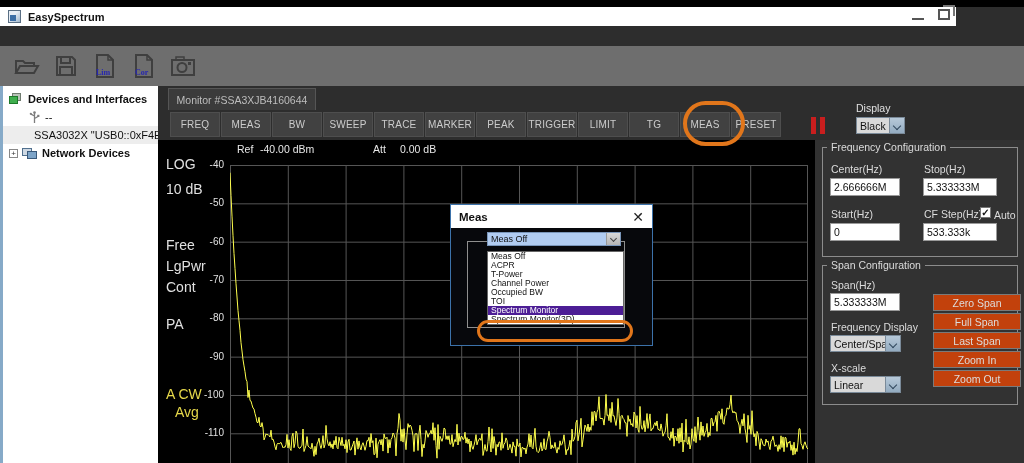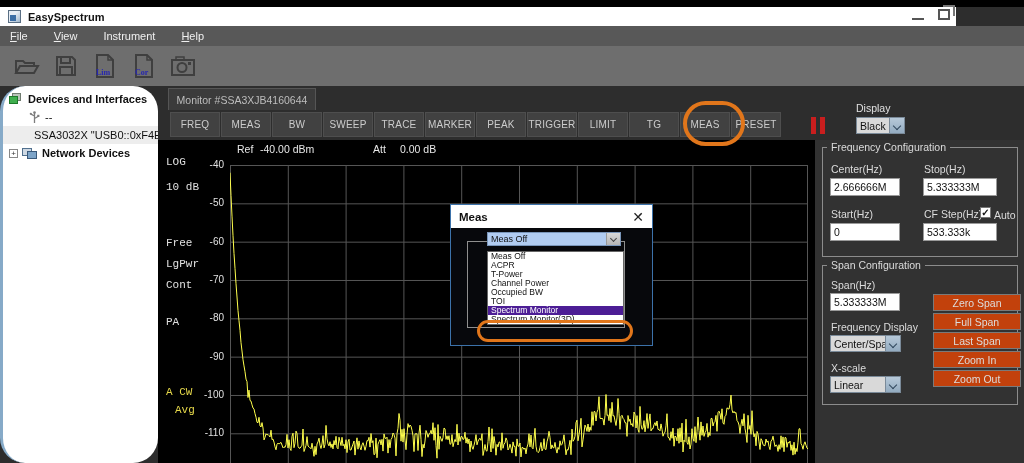--- a/index.html
+++ b/index.html
@@ -21,21 +21,21 @@
   .menubar { position:absolute; left:0; top:26px; width:1024px; height:20px; background:#585858; display:flex; align-items:center; padding-left:10px; }
   .menu-item { display:inline-block; font-size:11px; color:#f0f0f0; padding:2px 12px 2px 0; margin-right:14px; cursor:default; }
   .menu-item.u1::first-letter { text-decoration:underline; }
 
   .toolbar { position:absolute; left:0; top:46px; width:1024px; height:40px; background:#6e6e6e; display:flex; align-items:center; gap:9px; padding-left:12px; }
   .tool-btn { width:30px; height:30px; display:flex; align-items:center; justify-content:center; background:transparent; border:none; position:relative; }
   .tool-btn svg { display:block; }
   .doc-tag { position:absolute; left:6px; bottom:4px; font-size:8px; font-weight:bold; color:#2626b0; font-family:"Liberation Serif", serif; }
 
   
-  .sidebar { position:absolute; left:0; top:86px; width:158px; height:377px; background:#fff; border-left:3px solid #86aac8; padding-top:4px;border-radius:25px; }
+  .sidebar { position:absolute; left:0; top:86px; width:158px; height:377px; background:#fff; border-left:3px solid #86aac8; padding-top:4px; }
   .tree-row { display:flex; align-items:center; font-size:11px; color:#111; height:18px; white-space:nowrap; overflow:hidden; }
   .tree-row .lbl { margin-left:5px; }
   .tree-root .lbl { font-weight:bold; }
   .tree-root { padding-left:6px; }
   .tree-child { padding-left:26px; }
   .tree-child.selected { background:#ededed; }
   .dev-icon { position:relative; width:14px; height:12px; }
   .dev-icon .back { position:absolute; left:3px; top:0; width:9px; height:8px; background:#b9c4b9; border:1px solid #6f7b6f; }
   .dev-icon .front { position:absolute; left:0; top:3px; width:9px; height:8px; background:#3fae4e; border:1px solid #1d7a2a; }
   .usb-icon { width:11px; height:13px; }
@@ -57,21 +57,21 @@
   .combo { display:flex; height:17px; border:1px solid #7a8a99; }
   .combo .val { background:#d9d9d9; color:#111; font-size:10.5px; padding:1px 3px 0 3px; display:flex; align-items:center; }
   .combo .arrow { width:15px; background:linear-gradient(#b7c9d9,#93abc0); border-left:1px solid #7a8a99; position:relative; }
   .combo .arrow::after { content:""; position:absolute; left:4px; top:5px; width:5px; height:5px; border-left:1.5px solid #30465c; border-bottom:1.5px solid #30465c; transform:rotate(-45deg); }
   .display-group .combo .val { width:32px; }
 
   
   .plot { position:absolute; left:158px; top:140px; width:657px; height:323px; background:#000; }
   .ref-header { position:absolute; top:3px; left:0; width:100%; font-size:10.5px; color:#e8e8e8; }
   .ref-header span { position:absolute; top:0; }
-  .mode-label { position:absolute; left:8px; font-size:11px; color:#e0e0e0;font-family:Liberation Mono, monospace; }
+  .mode-label { position:absolute; left:8px; font-size:14px; color:#e0e0e0; }
   .mode-label.yellow { color:#e6d84a; }
   .yticks span { position:absolute; width:38px; left:28px; text-align:right; font-size:10px; color:#e0e0e0; }
   .plot svg { position:absolute; left:72px; top:25px; }
 
   
   .rpanel { position:absolute; left:815px; top:140px; width:209px; height:323px; background:#323232; }
   .groupbox { position:absolute; border:1px solid #8c8c8c; }
   .groupbox .legend { position:absolute; top:-7px; left:4px; background:#323232; padding:0 4px; font-size:10.5px; color:#dcdcdc; white-space:nowrap; }
   .fld-label { position:absolute; font-size:10.5px; color:#dcdcdc; white-space:nowrap; }
   .fld-input { position:absolute; height:18px; background:#fff; border:1px solid #9a9a9a; font-size:10.5px; color:#111; padding:0 3px; font-family:"Liberation Sans",sans-serif; }
@@ -108,26 +108,20 @@
 
   <div class="titlebar">
     <span class="app-icon"></span>
     <span class="title">EasySpectrum</span>
     <span class="win-controls">
       <span class="win-min"></span>
       <span class="win-max"></span>
     </span>
   </div>
 
-  <div class="menubar">
-    <span class="menu-item u1">File</span>
-    <span class="menu-item u1">View</span>
-    <span class="menu-item">Instrument</span>
-    <span class="menu-item u1">Help</span>
-  </div>
 
   <div class="toolbar">
     <button class="tool-btn">
       <svg width="26" height="22" viewBox="0 0 26 22">
           <path d="M2 18 L2 6 L9 6 L11 8 L20 8 L20 11" fill="none" stroke="#3f3f3f" stroke-width="2"></path>
           <path d="M2 18 L6 11 L24 11 L20 18 Z" fill="#6e6e6e" stroke="#3f3f3f" stroke-width="2"></path>
         </svg>
     </button>
     <button class="tool-btn">
       <svg width="22" height="22" viewBox="0 0 22 22">

